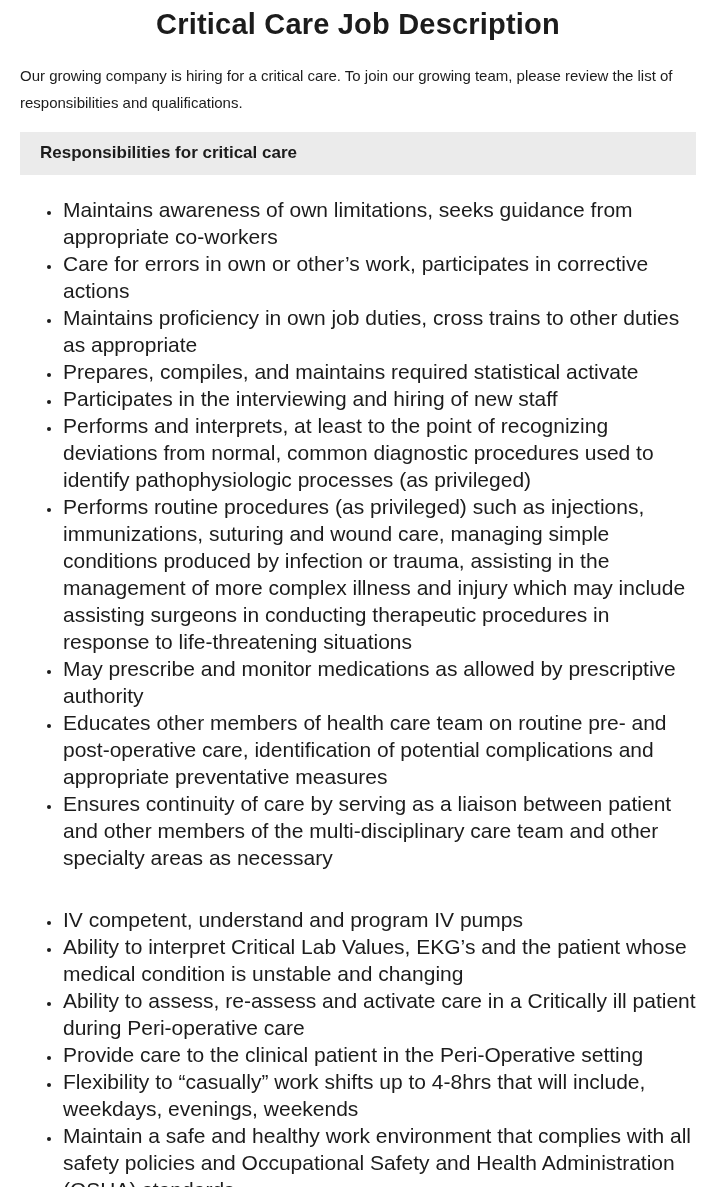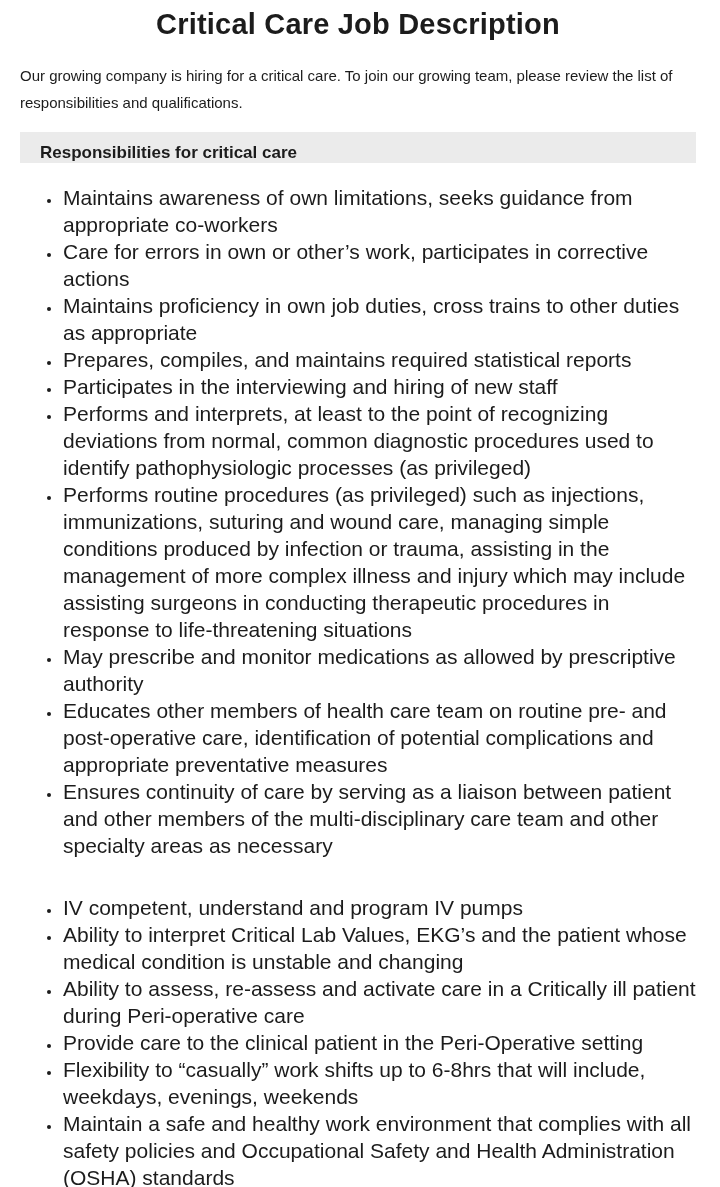--- a/index.html
+++ b/index.html
@@ -33,21 +33,21 @@
     font-size: 15px;
     line-height: 27px;
     margin: 22px 0 0 0;
   }
   .section {
     margin: 0;
   }
   .section-header {
     background: #ebebeb;
     margin-top: 16px;
-    padding: 11px 20px 0 20px;
+    padding: 11px 20px 12px 20px;
     font-size: 17px;
     font-weight: 700;
     line-height: 20px;
   }
   .bullet-list {
     margin: 21px 0 35px 0;
     padding-left: 42px;
     list-style: disc outside;
   }
   .bullet-list li {
@@ -68,34 +68,34 @@
   <h1 class="doc-title">Critical Care Job Description</h1>
 
   <p class="intro">Our growing company is hiring for a critical care. To join our growing team, please review the list of responsibilities and qualifications.</p>
 
   <section class="section">
     <div class="section-header">Responsibilities for critical care</div>
     <ul class="bullet-list">
       <li>Maintains awareness of own limitations, seeks guidance from appropriate co-workers</li>
       <li>Care for errors in own or other’s work, participates in corrective actions</li>
       <li>Maintains proficiency in own job duties, cross trains to other duties as appropriate</li>
-      <li>Prepares, compiles, and maintains required statistical reports</li>
+      <li>Prepares, compiles, and maintains required statistical activate</li>
       <li>Participates in the interviewing and hiring of new staff</li>
       <li>Performs and interprets, at least to the point of recognizing deviations from normal, common diagnostic procedures used to identify pathophysiologic processes (as privileged)</li>
       <li>Performs routine procedures (as privileged) such as injections, immunizations, suturing and wound care, managing simple conditions produced by infection or trauma, assisting in the management of more complex illness and injury which may include assisting surgeons in conducting therapeutic procedures in response to life-threatening situations</li>
       <li>May prescribe and monitor medications as allowed by prescriptive authority</li>
       <li>Educates other members of health care team on routine pre- and post-operative care, identification of potential complications and appropriate preventative measures</li>
       <li>Ensures continuity of care by serving as a liaison between patient and other members of the multi-disciplinary care team and other specialty areas as necessary</li>
     </ul>
   </section>
 
   <section class="section">
     <ul class="bullet-list">
       <li>IV competent, understand and program IV pumps</li>
       <li>Ability to interpret Critical Lab Values, EKG’s and the patient whose medical condition is unstable and changing</li>
       <li>Ability to assess, re-assess and activate care in a Critically ill patient during Peri-operative care</li>
       <li>Provide care to the clinical patient in the Peri-Operative setting</li>
-      <li>Flexibility to “casually” work shifts up to 6-8hrs that will include, weekdays, evenings, weekends</li>
+      <li>Flexibility to “casually” work shifts up to 4-8hrs that will include, weekdays, evenings, weekends</li>
       <li>Maintain a safe and healthy work environment that complies with all safety policies and Occupational Safety and Health Administration (OSHA) standards</li>
     </ul>
   </section>
 
 </div>
 
 </body></html>

